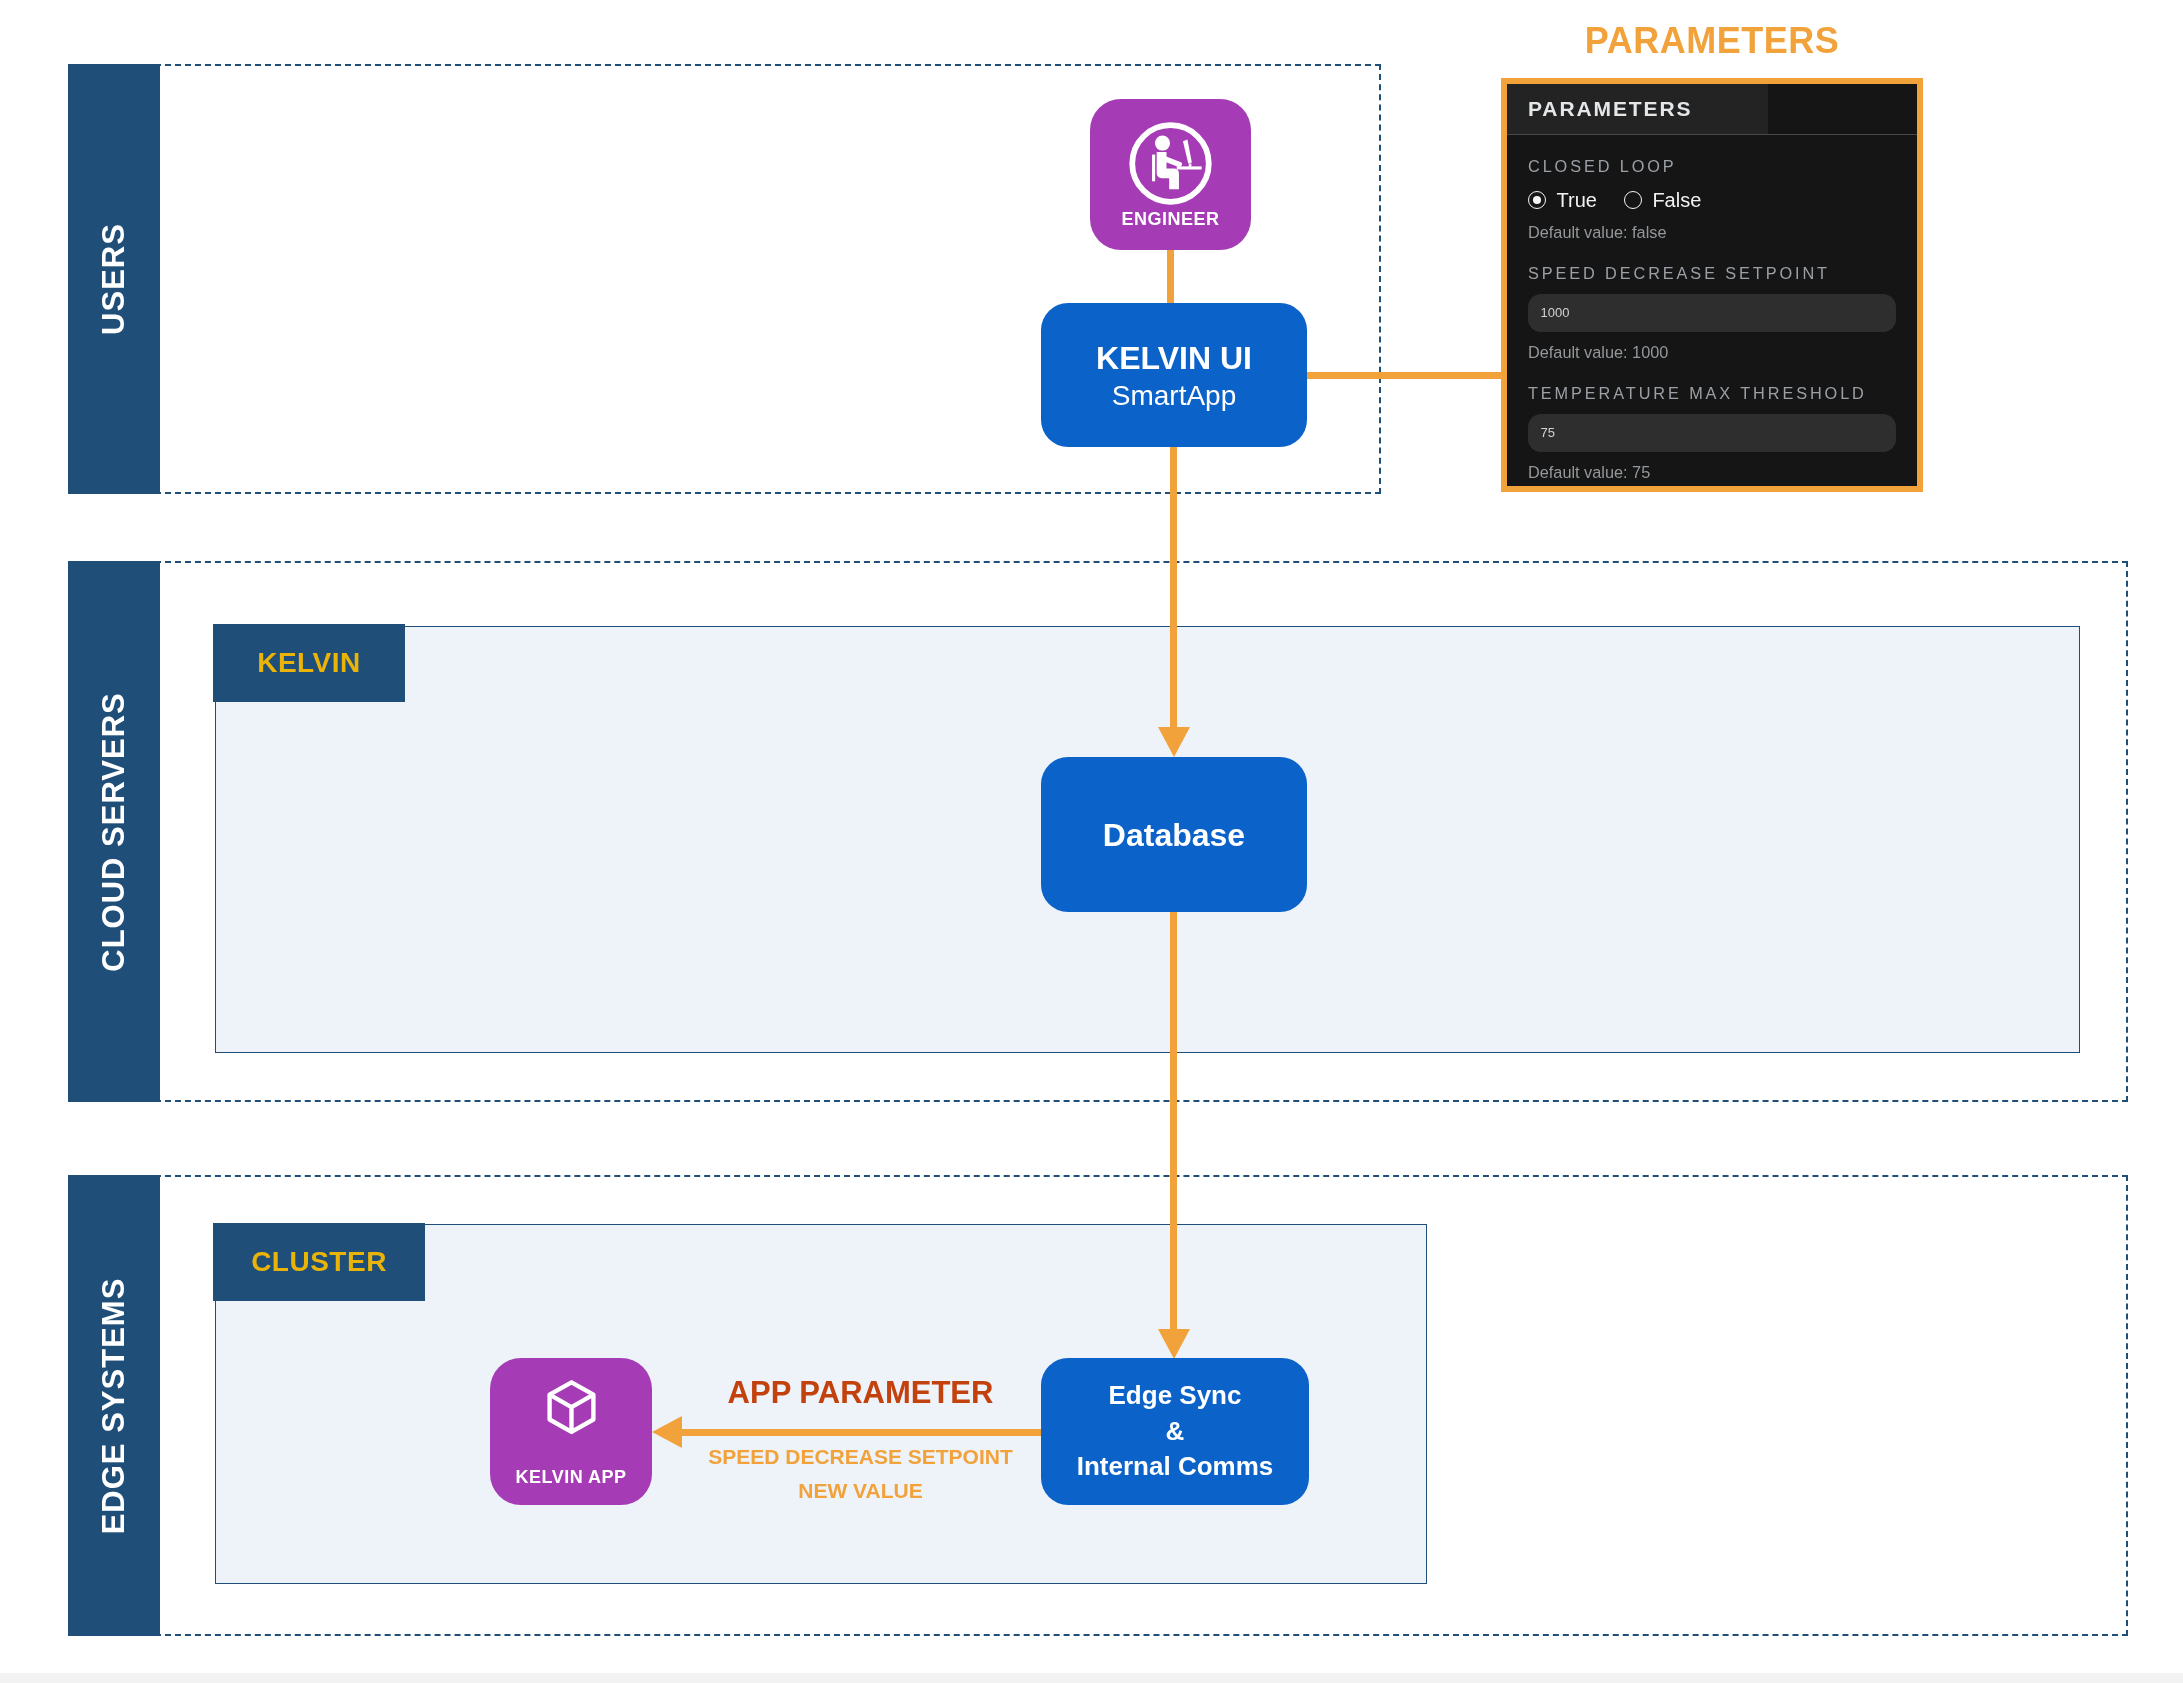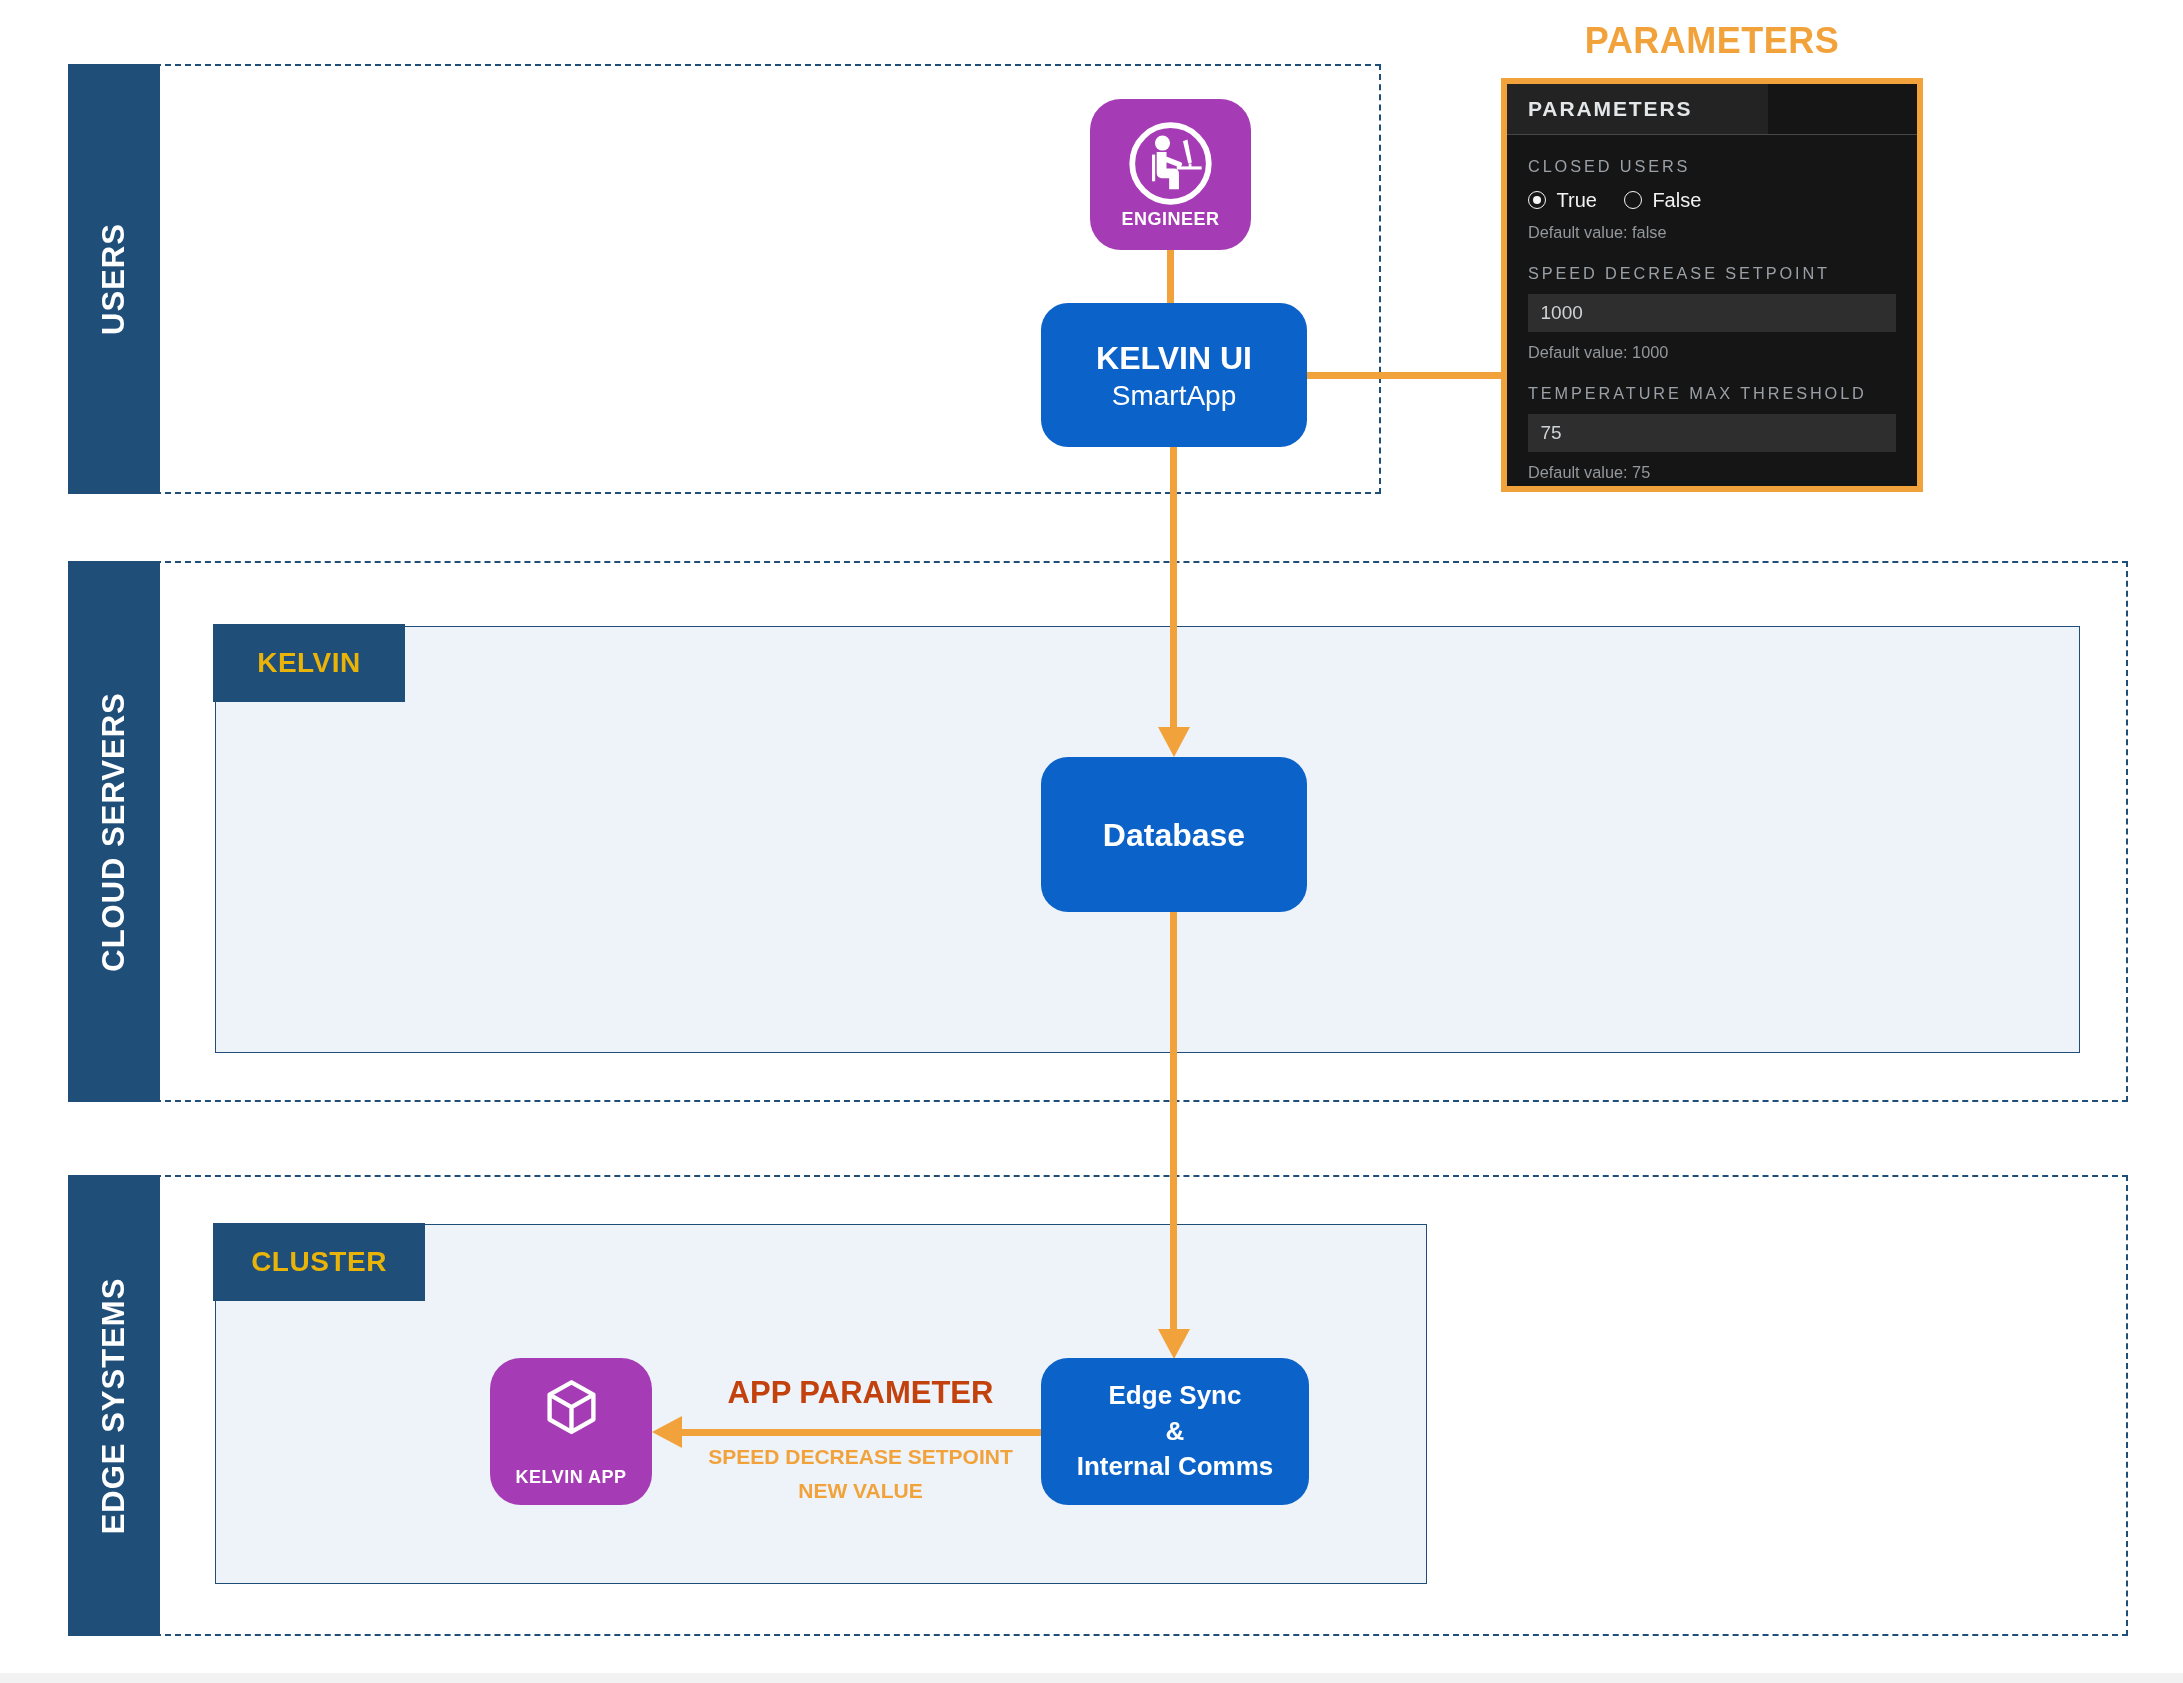--- a/index.html
+++ b/index.html
@@ -79,22 +79,22 @@
   .panel-divider{position:absolute;left:0;right:0;top:50px;height:1px;background:#474747;}
   .panel-body{position:absolute;left:21px;right:21px;top:51px;bottom:0;}
   .p-label{margin-top:22px;color:#9aa0a6;font-size:16.3px;letter-spacing:2.9px;}
   .radio-row{margin-top:12.5px;display:flex;align-items:center;gap:27px;}
   .radio-option{display:flex;align-items:center;gap:10.5px;}
   .radio{width:18px;height:18px;border:1.9px solid #f5f5f5;border-radius:50%;box-sizing:border-box;
          display:inline-flex;align-items:center;justify-content:center;flex:none;}
   .radio.checked::after{content:"";width:8.6px;height:8.6px;background:#f5f5f5;border-radius:50%;}
   .radio-text{color:#f2f2f2;font-size:20px;}
   .p-note{margin-top:11.5px;color:#93989c;font-size:16.3px;}
-  .p-input{margin-top:10.5px;width:100%;height:38px;background:#2e2e2e;border:none;border-radius:0;
-           color:#cfd3d6;font-size:19px;padding:0 12.5px;box-sizing:border-box;display:block;
+  .p-input{margin-top:10.5px;width:100%;height:38px;background:#2e2e2e;border:none;border-radius:13px;
+           color:#cfd3d6;font-size:13px;padding:0 12.5px;box-sizing:border-box;display:block;
            font-family:"Liberation Sans",sans-serif;}
 
   .bottom-strip{position:absolute;left:0;bottom:0;width:100%;height:9.6px;background:#f2f2f2;z-index:0;}
 </style>
 </head>
 <body>
 
 <div class="canvas">
 
   <div class="band-box" id="band-users"></div>
@@ -176,21 +176,21 @@
 
   <div class="params-title">PARAMETERS</div>
 
   <div class="panel">
     <div class="panel-header-bg"></div>
     <div class="panel-header">PARAMETERS</div>
     <div class="panel-divider"></div>
 
     <div class="panel-body">
 
-      <div class="p-label">CLOSED USERS</div>
+      <div class="p-label">CLOSED LOOP</div>
       <div class="radio-row">
         <span class="radio-option">
           <span class="radio checked"></span>
           <span class="radio-text">True</span>
         </span>
         <span class="radio-option">
           <span class="radio"></span>
           <span class="radio-text">False</span>
         </span>
       </div>

